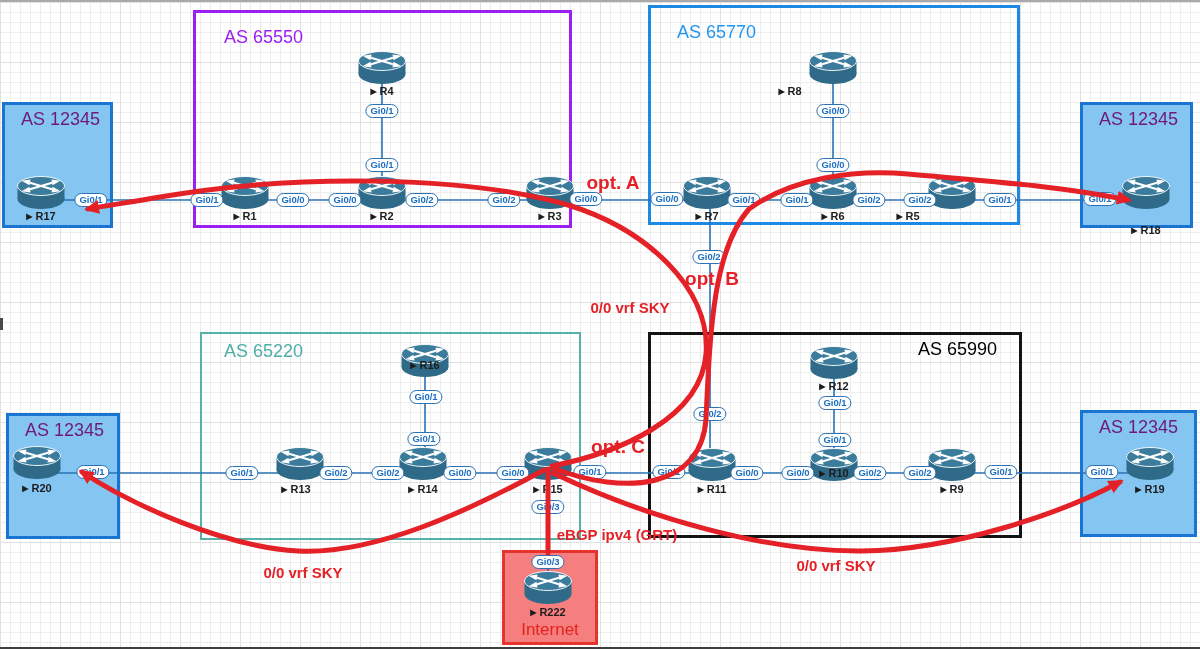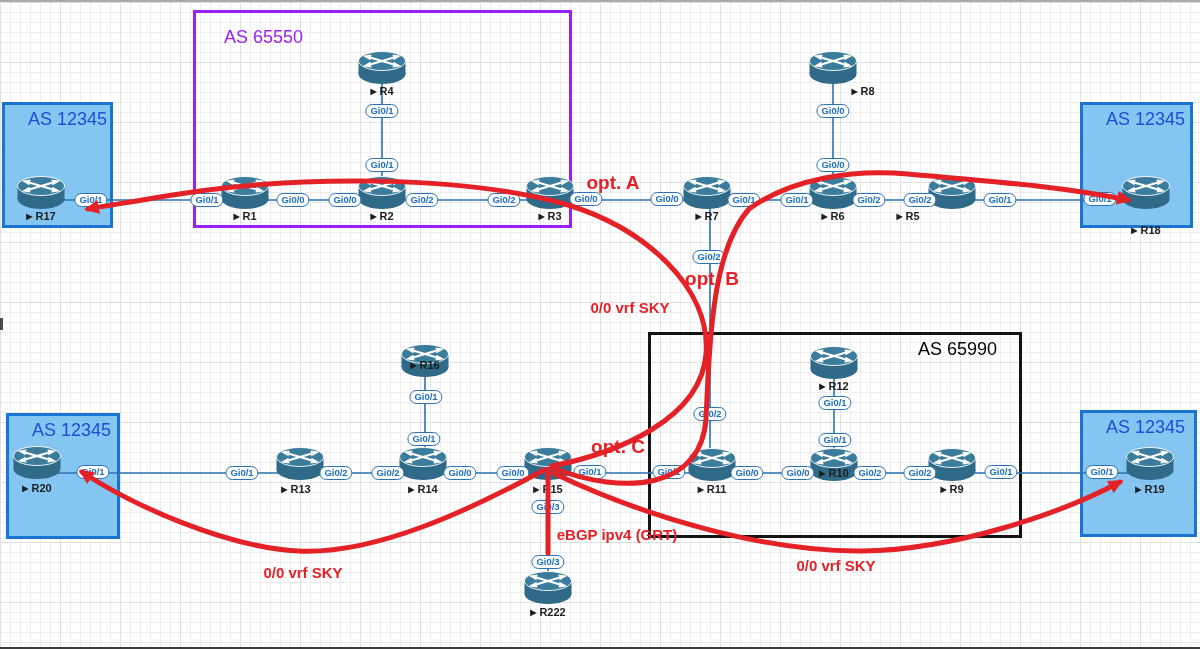--- a/index.html
+++ b/index.html
@@ -16,21 +16,21 @@
   .box-title{position:absolute;font-size:18px;color:#000;white-space:nowrap;}
   #as65550{left:193px;top:8px;width:379px;height:218px;border:3px solid #9b1ef2;}
   #as65550 .box-title{left:28px;top:14px;color:#9b1ef2;}
   #as65770{left:648px;top:3px;width:372px;height:220px;border:3px solid #1e88e5;}
   #as65770 .box-title{left:26px;top:14px;color:#2196f3;}
   #as65220{left:200px;top:330px;width:381px;height:208px;border:2px solid #56b1ab;}
   #as65220 .box-title{left:22px;top:7px;color:#4fada7;}
   #as65990{left:648px;top:330px;width:374px;height:206px;border:3px solid #141414;}
   #as65990 .box-title{right:22px;top:4px;color:#000;}
   .ce{background:#84c5f2;border:3px solid #1a75d2;}
-  .ce .box-title{left:23px;top:4px;color:#1d4ed8;}
+  .ce .box-title{left:16px;top:4px;color:#701a75;}
   #ce-tl{left:2px;top:100px;width:111px;height:126px;}
   #ce-tr{left:1080px;top:100px;width:113px;height:126px;}
   #ce-bl{left:6px;top:411px;width:114px;height:126px;}
   #ce-br{left:1080px;top:408px;width:117px;height:127px;}
   #internet-box{left:502px;top:548px;width:96px;height:95px;background:#f57f7f;border:3px solid #e5332e;}
   #internet-box .box-title{left:50%;bottom:2px;transform:translateX(-50%);color:#e3231e;font-size:17px;}
   .pill{position:absolute;transform:translate(-50%,-50%);background:#fff;border:1.4px solid #2a72b5;
     border-radius:8px;color:#1b6ec2;font-size:9.5px;font-weight:bold;padding:1px 4px;line-height:10px;white-space:nowrap;}
   .rname{position:absolute;transform:translate(-50%,-50%);font-size:11px;font-weight:bold;color:#1d1d1d;white-space:nowrap;}
   .tri{font-size:8px;margin-right:3px;vertical-align:1px;}
@@ -41,34 +41,43 @@
   .left-mark{position:absolute;left:0;top:316px;width:3px;height:12px;background:#4a4a4a;}
 </style>
 </head>
 <body>
 
 <div id="stage">
 
   <div class="box" id="as65550">
     <div class="box-title">AS 65550</div>
   </div>
+  <div class="box" id="as65770">
+    <div class="box-title">AS 65770</div>
+  </div>
+  <div class="box" id="as65220">
+    <div class="box-title">AS 65220</div>
+  </div>
   <div class="box" id="as65990">
     <div class="box-title">AS 65990</div>
   </div>
   <div class="box ce" id="ce-tl">
     <div class="box-title">AS 12345</div>
   </div>
   <div class="box ce" id="ce-tr">
     <div class="box-title">AS 12345</div>
   </div>
   <div class="box ce" id="ce-bl">
     <div class="box-title">AS 12345</div>
   </div>
   <div class="box ce" id="ce-br">
     <div class="box-title">AS 12345</div>
+  </div>
+  <div class="box" id="internet-box">
+    <div class="box-title">Internet</div>
   </div>
 
   <svg class="layer" width="1200" height="649">
     <defs>
       <symbol id="router" viewBox="0 0 48 34">
         <ellipse cx="24" cy="23" rx="23.5" ry="10" fill="#2f6b88"></ellipse>
         <rect x="0.5" y="10" width="47" height="13" fill="#2f6b88"></rect>
         <ellipse cx="24" cy="10" rx="23.5" ry="9.5" fill="#3b7c9c" stroke="#ffffff" stroke-width="0.9"></ellipse>
         <g stroke="#ffffff" stroke-width="2">
           <line x1="13" y1="13.2" x2="35" y2="6.8"></line>
@@ -160,21 +169,21 @@
 
   <div class="rname" style="left:41px;top:214px"><span class="tri">▶</span><span>R17</span></div>
   <div class="rname" style="left:245px;top:214px"><span class="tri">▶</span><span>R1</span></div>
   <div class="rname" style="left:382px;top:214px"><span class="tri">▶</span><span>R2</span></div>
   <div class="rname" style="left:550px;top:214px"><span class="tri">▶</span><span>R3</span></div>
   <div class="rname" style="left:707px;top:214px"><span class="tri">▶</span><span>R7</span></div>
   <div class="rname" style="left:833px;top:214px"><span class="tri">▶</span><span>R6</span></div>
   <div class="rname" style="left:908px;top:214px"><span class="tri">▶</span><span>R5</span></div>
   <div class="rname" style="left:1146px;top:228px"><span class="tri">▶</span><span>R18</span></div>
   <div class="rname" style="left:382px;top:89px"><span class="tri">▶</span><span>R4</span></div>
-  <div class="rname" style="left:863px;top:89px"><span class="tri">▶</span><span>R8</span></div>
+  <div class="rname" style="left:790px;top:89px"><span class="tri">▶</span><span>R8</span></div>
   <div class="rname" style="left:37px;top:486px"><span class="tri">▶</span><span>R20</span></div>
   <div class="rname" style="left:296px;top:487px"><span class="tri">▶</span><span>R13</span></div>
   <div class="rname" style="left:423px;top:487px"><span class="tri">▶</span><span>R14</span></div>
   <div class="rname" style="left:548px;top:487px"><span class="tri">▶</span><span>R15</span></div>
   <div class="rname" style="left:712px;top:487px"><span class="tri">▶</span><span>R11</span></div>
   <div class="rname" style="left:834px;top:471px"><span class="tri">▶</span><span>R10</span></div>
   <div class="rname" style="left:952px;top:487px"><span class="tri">▶</span><span>R9</span></div>
   <div class="rname" style="left:1150px;top:487px"><span class="tri">▶</span><span>R19</span></div>
   <div class="rname" style="left:425px;top:363px"><span class="tri">▶</span><span>R16</span></div>
   <div class="rname" style="left:834px;top:384px"><span class="tri">▶</span><span>R12</span></div>

